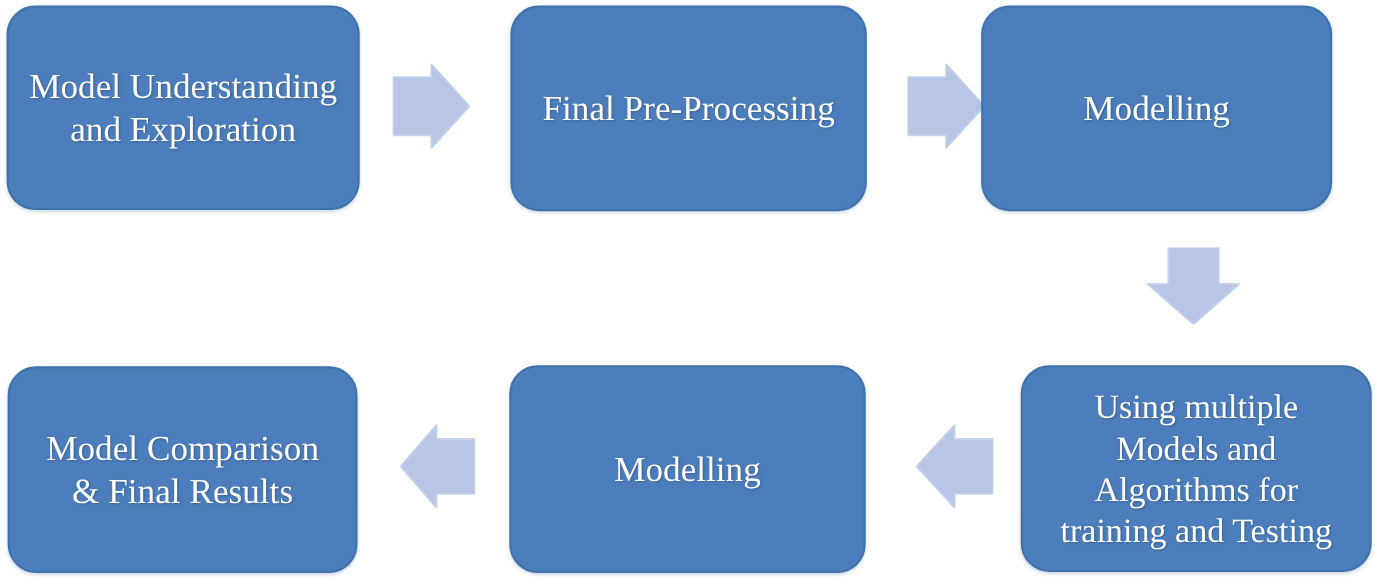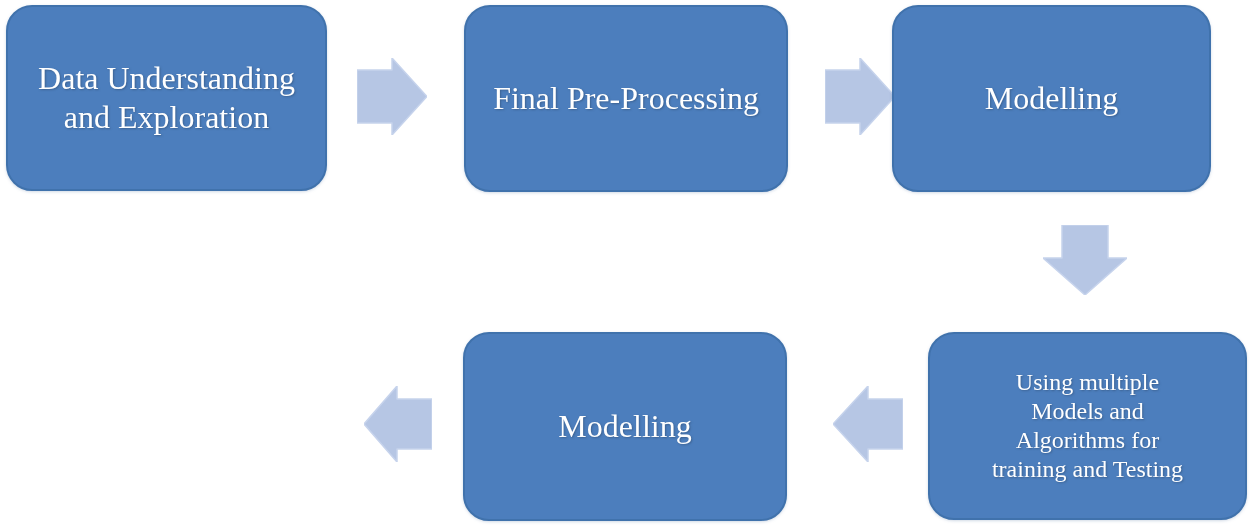--- a/index.html
+++ b/index.html
@@ -34,21 +34,21 @@
     box-shadow: 0 1px 3px rgba(120,145,180,0.35);
   }
   .node-label {
     color: var(--text);
     font-size: 32px;
     line-height: 1.21;
     white-space: pre-line;
     text-shadow: 1px 1px 2px rgba(47,74,110,0.55);
     padding: 0 6px;
   }
-  .node-label.small { font-size: 24px; }
+  .node-label.small { font-size: 31px; }
   .flow-arrow { position: absolute; display: block; }
   .flow-arrow polygon {
     fill: var(--arrow-fill);
     stroke: var(--arrow-border);
     stroke-width: 1.5;
     stroke-linejoin: round;
   }
   
   #node-1 { left: 6px;   top: 5px;   width: 321px; height: 186px; }
   #node-2 { left: 464px; top: 5px;   width: 324px; height: 187px; }
@@ -61,21 +61,21 @@
   #arrow-3 { left: 1043px; top: 225px; }
   #arrow-4 { left: 833px;  top: 386px; }
   #arrow-5 { left: 364px;  top: 386px; }
 </style>
 </head>
 <body>
 
 <div class="canvas">
 
   <div class="node" id="node-1">
-    <span class="node-label">Data Understanding
+    <span class="node-label">Model Understanding
 and Exploration</span>
   </div>
 
   <svg class="flow-arrow" id="arrow-1" width="70" height="77" viewBox="0 0 70 77">
     <polygon points="0,12 35,12 35,0 70,38.5 35,77 35,65 0,65"></polygon>
   </svg>
 
   <div class="node" id="node-2">
     <span class="node-label">Final Pre-Processing</span>
   </div>
@@ -104,14 +104,18 @@
   </svg>
 
   <div class="node" id="node-5">
     <span class="node-label">Modelling</span>
   </div>
 
   <svg class="flow-arrow" id="arrow-5" width="68" height="76" viewBox="0 0 68 76">
     <polygon points="68,13 33,13 33,0 0,38 33,76 33,63 68,63"></polygon>
   </svg>
 
+  <div class="node" id="node-6">
+    <span class="node-label">Model Comparison
+&amp; Final Results</span>
+  </div>
 
 </div>
 
 </body></html>

